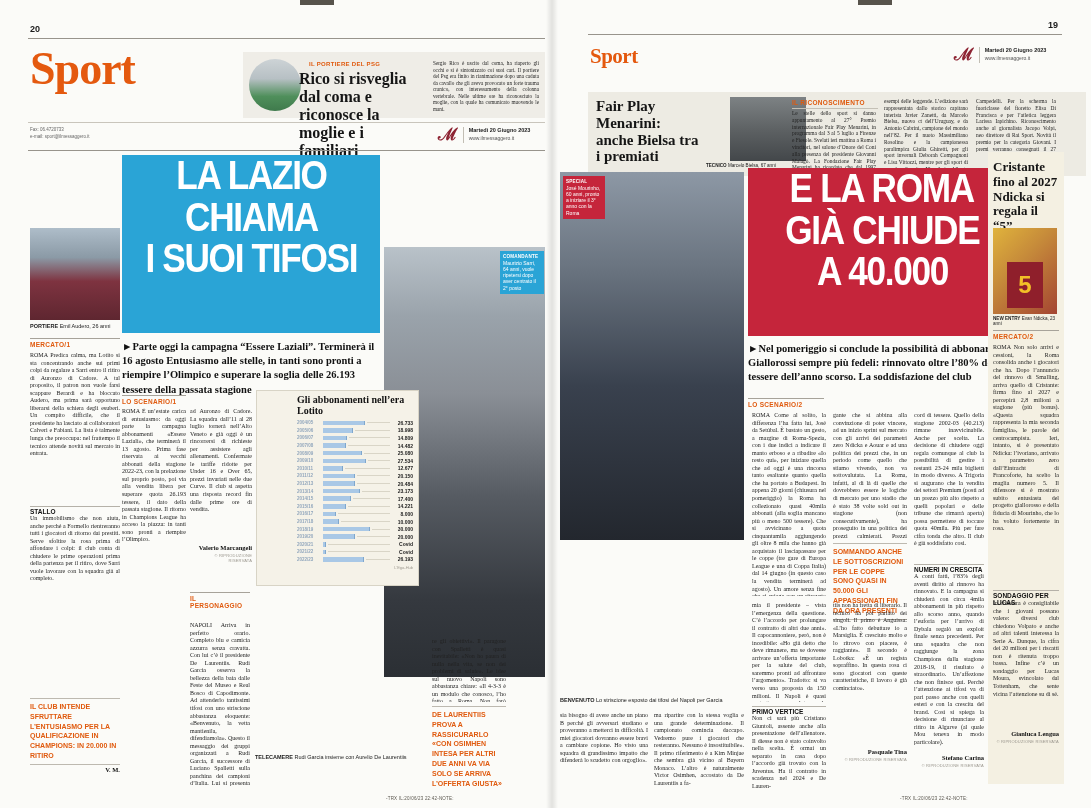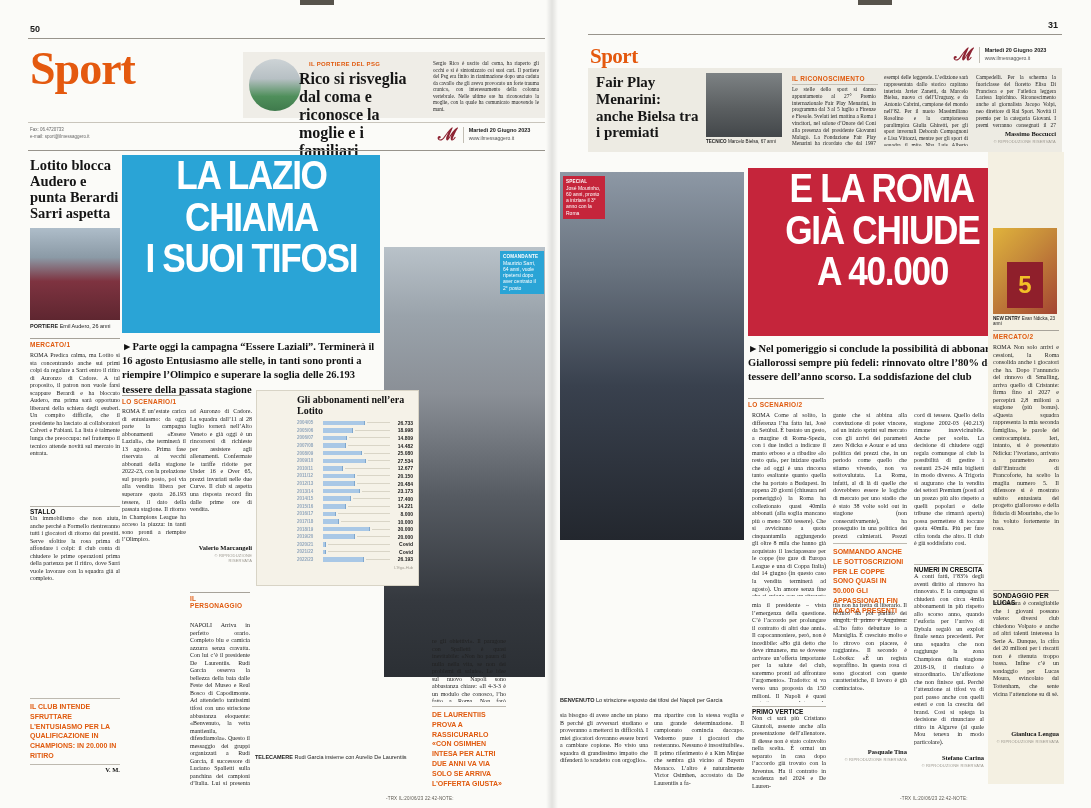--- a/index.html
+++ b/index.html
@@ -46,21 +46,21 @@
 
 <div id="canvas">
 
   <div class="abs cropmark" style="left:300px;top:0;width:34px;height:5px;"></div>
   <div class="abs cropmark" style="left:858px;top:0;width:34px;height:5px;"></div>
 
   <div class="abs gutter" style="left:546px;top:0;width:12px;height:808px;"></div>
 
   <div class="abs" style="left:0;top:0;width:546px;height:808px;">
 
-    <div class="abs sans" style="left:30px;top:24px;font-size:9px;font-weight:bold;">50</div>
+    <div class="abs sans" style="left:30px;top:24px;font-size:9px;font-weight:bold;">20</div>
     <div class="abs rule" style="left:28px;top:38px;width:517px;"></div>
 
     <div class="abs" style="left:30px;top:46px;font-size:46px;font-weight:bold;color:#e4590f;letter-spacing:-1px;line-height:1;">Sport</div>
 
     <div class="abs" style="left:243px;top:52px;width:302px;height:66px;background:#efede7;">
       <div class="abs photo" style="left:6px;top:7px;width:52px;height:52px;border-radius:50%;background:linear-gradient(180deg,#cdd3d6 0%,#b7c0c4 38%,#4f8f5b 72%,#3f7a4c 100%);"></div>
       <div class="abs sans" style="left:66px;top:9px;font-size:6px;font-weight:bold;color:#e05a0e;letter-spacing:.3px;">IL PORTIERE DEL PSG</div>
       <div class="abs headline-serif" style="left:56px;top:18px;width:118px;font-size:16px;line-height:1.12;">Rico si risveglia dal coma e riconosce la moglie e i familiari</div>
       <div class="abs bodytxt" style="left:190px;top:8px;width:106px;height:52px;font-size:5.2px;">Sergio Rico è uscito dal coma, ha riaperto gli occhi e si è sintonizzato coi suoi cari. Il portiere del Psg era finito in rianimazione dopo una caduta da cavallo che gli aveva provocato un forte trauma cranico, con interessamento della colonna vertebrale. Nelle ultime ore ha riconosciuto la moglie, con la quale ha comunicato muovendo le mani.</div>
     </div>
@@ -73,21 +73,20 @@
     <div class="abs datebox" style="left:438px;top:126px;">
       <span class="mglyph">ℳ</span>
       <span class="dsep"></span>
       <span class="dlines">
         <div class="d1">Martedì 20 Giugno 2023</div>
         <div>www.ilmessaggero.it</div>
       </span>
     </div>
     <div class="abs rule" style="left:28px;top:150px;width:517px;"></div>
 
-    <div class="abs headline-serif" style="left:30px;top:158px;width:90px;font-size:14.5px;line-height:1.1;">Lotito blocca Audero e punta Berardi Sarri aspetta</div>
     <div class="abs photo" style="left:30px;top:228px;width:90px;height:92px;background:linear-gradient(180deg,#aebdc9 0%,#8b9aa6 32%,#7e3340 58%,#5e2630 100%);"></div>
     <div class="abs caption" style="left:30px;top:323px;width:90px;"><b>PORTIERE</b> <span>Emil Audero, 26 anni</span></div>
     <div class="abs kicker" style="left:30px;top:338px;width:90px;">MERCATO/1</div>
     <div class="abs bodytxt" style="left:30px;top:352px;width:90px;height:150px;">ROMA Predica calma, ma Lotito si sta concentrando anche sui primi colpi da regalare a Sarri entro il ritiro di Auronzo di Cadore. A tal proposito, il patron non vuole farsi scappare Berardi e ha bloccato Audero, ma prima sarà opportuno liberarsi della schiera degli esuberi. Un compito difficile, che il presidente ha lasciato ai collaboratori Calveri e Fabiani. La lista è talmente lunga che preoccupa: nel frattempo il tecnico attende novità sul mercato in entrata.</div>
     <div class="abs subhead" style="left:30px;top:504px;width:90px;">STALLO</div>
     <div class="abs bodytxt" style="left:30px;top:515px;width:90px;height:178px;">Un immobilismo che non aiuta, anche perché a Formello rientreranno tutti i giocatori di ritorno dai prestiti. Serve sfoltire la rosa prima di affondare i colpi: il club conta di chiudere le prime operazioni prima della partenza per il ritiro, dove Sarri vuole lavorare con la squadra già al completo.</div>
     <div class="abs callout" style="left:30px;top:698px;width:90px;">IL CLUB INTENDE SFRUTTARE L’ENTUSIASMO PER LA QUALIFICAZIONE IN CHAMPIONS: IN 20.000 IN RITIRO</div>
     <div class="abs byline" style="left:30px;top:766px;width:90px;">V. M.</div>
 
     <div class="abs poster" style="left:122px;top:155px;width:258px;height:178px;background:#2aa4d6;">
@@ -237,33 +236,33 @@
 
     <div class="abs caption" style="left:255px;top:754px;width:172px;"><b>TELECAMERE</b> <span>Rudi Garcia insieme con Aurelio De Laurentiis</span></div>
     <div class="abs bodytxt" style="left:432px;top:638px;width:74px;height:64px;">re gli obiettivi». Il paragone con Spalletti è quasi inevitabile: «Non ho paura di nulla nella vita, se non dei problemi di salute». Le idee sul nuovo Napoli sono abbastanza chiare: «Il 4-3-3 è un modulo che conosco, l’ho fatto a Roma. Non farò rivoluzioni, ma mi pare ovvio che ci</div>
     <div class="abs callout" style="left:432px;top:706px;width:74px;border-bottom:none;">DE LAURENTIIS PROVA A RASSICURARLO «CON OSIMHEN INTESA PER ALTRI DUE ANNI VA VIA SOLO SE ARRIVA L’OFFERTA GIUSTA»</div>
 
     <div class="abs footerline" style="left:386px;top:796px;">-TRX IL:20/06/23 22:42-NOTE:</div>
   </div>
 
   <div class="abs" style="left:546px;top:0;width:545px;height:808px;">
 
-    <div class="abs sans" style="left:502px;top:20px;font-size:9px;font-weight:bold;">31</div>
+    <div class="abs sans" style="left:502px;top:20px;font-size:9px;font-weight:bold;">19</div>
     <div class="abs rule" style="left:42px;top:34px;width:474px;"></div>
     <div class="abs" style="left:44px;top:44px;font-size:21px;font-weight:bold;color:#e4590f;letter-spacing:-.5px;">Sport</div>
     <div class="abs datebox" style="left:408px;top:46px;">
       <span class="mglyph">ℳ</span>
       <span class="dsep"></span>
       <span class="dlines">
         <div class="d1">Martedì 20 Giugno 2023</div>
         <div>www.ilmessaggero.it</div>
       </span>
     </div>
 
-    <div class="abs" style="left:42px;top:68px;width:474px;height:84px;background:#edebe3;">
+    <div class="abs" style="left:42px;top:92px;width:474px;height:84px;background:#edebe3;padding-left:24px;">
       <div class="abs headline-serif" style="left:8px;top:6px;width:106px;font-size:15px;line-height:1.12;">Fair Play Menarini: anche Bielsa tra i premiati</div>
       <div class="abs photo" style="left:118px;top:5px;width:76px;height:64px;background:linear-gradient(180deg,#7d8284 0%,#5b5f61 55%,#43474a 100%);"></div>
       <div class="abs caption" style="left:118px;top:71px;width:76px;font-size:4.6px;"><b>TECNICO</b> <span>Marcelo Bielsa, 67 anni</span></div>
       <div class="abs kicker" style="left:204px;top:5px;width:86px;border-top:none;border-bottom:1px solid #c4c0b6;padding-bottom:2px;">IL RICONOSCIMENTO</div>
       <div class="abs bodytxt" style="left:204px;top:18px;width:84px;height:60px;font-size:5.4px;">Le stelle dello sport si danno appuntamento al 27° Premio internazionale Fair Play Menarini, in programma dal 3 al 5 luglio a Firenze e Fiesole. Svelati ieri mattina a Roma i vincitori, nel salone d’Onore del Coni alla presenza del presidente Giovanni Malagò. La Fondazione Fair Play Menarini ha ricordato che dal 1997 l’evento promuove i valori di etica, lealtà e rispetto attraverso gli</div>
       <div class="abs bodytxt" style="left:296px;top:6px;width:84px;height:72px;font-size:5.4px;">esempi delle leggende. L’edizione sarà rappresentata dallo storico capitano interista Javier Zanetti, da Marcelo Bielsa, nuovo ct dell’Uruguay, e da Antonio Cabrini, campione del mondo nell’82. Per il nuoto Massimiliano Rosolino e la campionessa paralimpica Giulia Ghiretti, per gli sport invernali Deborah Compagnoni e Lisa Vittozzi, mentre per gli sport di squadra il mito Nba Luis Alberto Scola e l’ex ct della Nazionale femminile iraniana di pallavolo Alessandra</div>
       <div class="abs bodytxt" style="left:388px;top:6px;width:80px;height:54px;font-size:5.4px;">Campedelli. Per la scherma la fuoriclasse del fioretto Elisa Di Francisca e per l’atletica leggera Larissa Iapichino. Riconoscimento anche al giornalista Jacopo Volpi, neo direttore di Rai Sport. Novità il premio per la categoria Giovani. I premi verranno consegnati il 27 giugno a Firenze.</div>
       <div class="abs byline" style="left:388px;top:62px;width:80px;">Massimo Boccucci</div>
       <div class="abs ripro" style="left:388px;top:71px;width:80px;">© RIPRODUZIONE RISERVATA</div>
     </div>
@@ -298,20 +297,21 @@
     <div class="abs bodytxt" style="left:108px;top:712px;width:90px;height:80px;">ma ripartire con la stessa voglia e una grande determinazione. Il campionato comincia daccapo. Vedremo pure i giocatori che resteranno. Nessuno è insostituibile». Il primo riferimento è a Kim Minjae che sembra già vicino al Bayern Monaco. L’altro è naturalmente Victor Osimhen, accostato da De Laurentiis a fa-</div>
 
     <div class="abs bodytxt" style="left:206px;top:602px;width:74px;height:100px;">mia il presidente – vista l’emergenza della questione. C’è l’accordo per prolungare il contratto di altri due anni». Il capocannoniere, però, non è incedibile: «Ho già detto che deve rimanere, ma se dovesse arrivare un’offerta importante per la salute del club, saremmo pronti ad affrontare l’argomento». Tradotto: si va verso una proposta da 150 milioni. Il Napoli è quasi costretto a valutare la situazione.</div>
     <div class="abs subhead" style="left:206px;top:704px;width:74px;">PRIMO VERTICE</div>
     <div class="abs bodytxt" style="left:206px;top:715px;width:74px;height:76px;">Non ci sarà più Cristiano Giuntoli, assente anche alla presentazione dell’allenatore. Il diesse non è stato coinvolto nella scelta. È ormai un separato in casa dopo l’accordo già trovato con la Juventus. Ha il contratto in scadenza nel 2024 e De Lauren-</div>
     <div class="abs bodytxt" style="left:287px;top:602px;width:74px;height:144px;">tiis non ha fretta di liberarlo. Il tecnico ha poi parlato dei singoli. Il primo è Anguissa: «L’ho fatto debuttare io a Marsiglia. È cresciuto molto e lo ritrovo con piacere, è raggiante». Il secondo è Lobotka: «È un regista sopraffino. In questa rosa ci sono giocatori con queste caratteristiche, il lavoro è già cominciato».</div>
     <div class="abs byline" style="left:287px;top:748px;width:74px;">Pasquale Tina</div>
     <div class="abs ripro" style="left:287px;top:757px;width:74px;">© RIPRODUZIONE RISERVATA</div>
 
     <div class="abs creambg" style="left:442px;top:152px;width:76px;height:632px;">
+      <div class="abs headline-serif" style="left:5px;top:8px;width:66px;font-size:13px;line-height:1.14;">Cristante fino al 2027 Ndicka si regala il “5”</div>
       <div class="abs photo" style="left:5px;top:76px;width:64px;height:86px;background:linear-gradient(135deg,#e0b33c 0%,#c5893a 42%,#a44532 100%);">
         <div class="abs" style="left:14px;top:34px;width:36px;height:46px;background:#8f1f2b;">
           <div class="sans" style="color:#f2c027;font-weight:bold;font-size:24px;text-align:center;line-height:46px;">5</div>
         </div>
       </div>
       <div class="abs caption" style="left:5px;top:164px;width:66px;font-size:4.6px;"><b>NEW ENTRY</b> <span>Evan Ndicka, 23 anni</span></div>
       <div class="abs kicker" style="left:5px;top:178px;width:66px;">MERCATO/2</div>
       <div class="abs bodytxt" style="left:5px;top:192px;width:66px;height:242px;">ROMA Non solo arrivi e cessioni, la Roma consolida anche i giocatori che ha. Dopo l’annuncio del rinnovo di Smalling, arriva quello di Cristante: firma fino al 2027 e percepirà 2,8 milioni a stagione (più bonus). «Questa squadra rappresenta la mia seconda famiglia», le parole del centrocampista. Ieri, intanto, si è presentato Ndicka: l’ivoriano, arrivato a parametro zero dall’Eintracht di Francoforte, ha scelto la maglia numero 5. Il difensore si è mostrato subito entusiasta del progetto giallorosso e della fiducia di Mourinho, che lo ha voluto fortemente in rosa.</div>
       <div class="abs subhead" style="left:5px;top:436px;width:66px;">SONDAGGIO PER LUCAS</div>
       <div class="abs bodytxt" style="left:5px;top:448px;width:66px;height:126px;">In chiusura è consigliabile che i giovani possano valere: diversi club chiedono Volpato e anche ad altri talenti interessa la Serie A. Dunque, la cifra dei 20 milioni per i riscatti non è ritenuta troppo bassa. Infine c’è un sondaggio per Lucas Moura, svincolato dal Tottenham, che sente vicina l’attenzione su di sé.</div>

